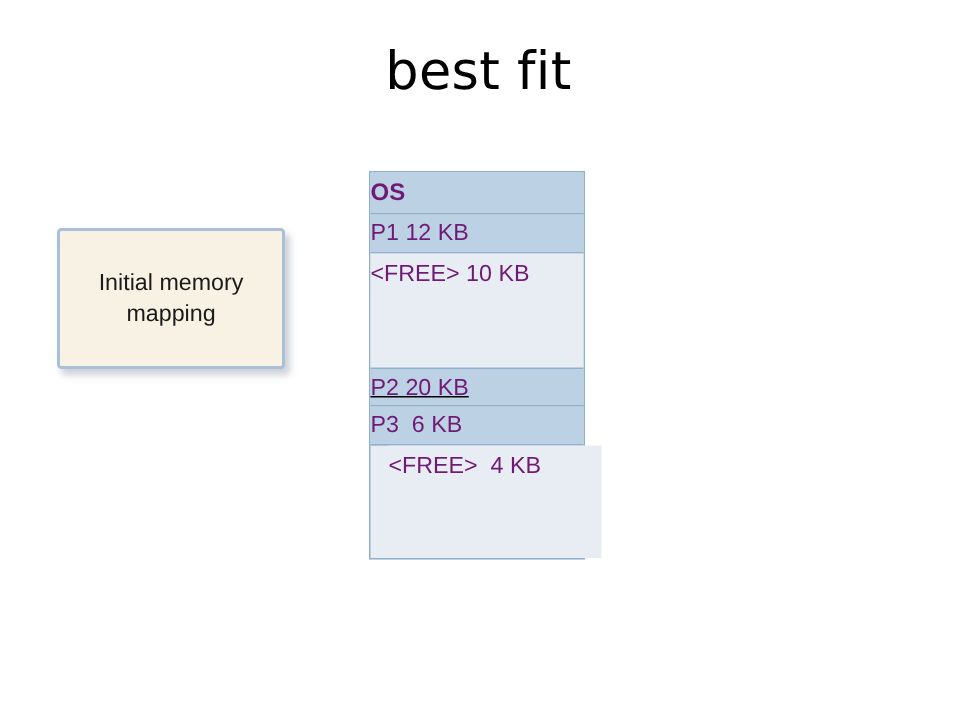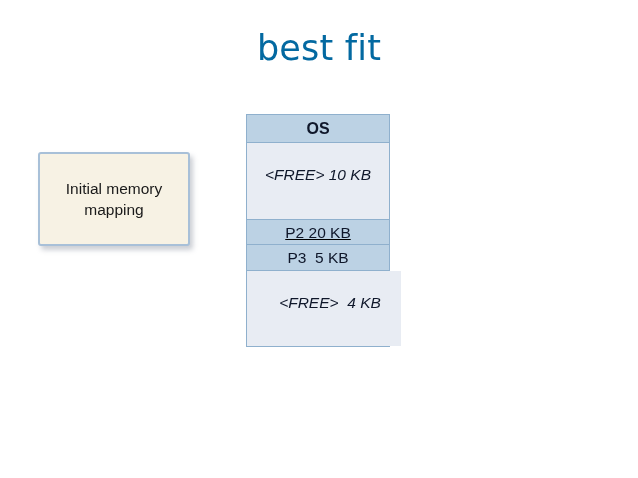--- a/index.html
+++ b/index.html
@@ -25,21 +25,21 @@
   #slide-title {
     position: absolute;
     left: 0;
     top: 26px;
     width: 638px;
     text-align: center;
     font-family: "DejaVu Sans", sans-serif;
     font-size: 35px;
     font-weight: 400;
     letter-spacing: 0.2px;
-    color: #0369a1;
+    color: #000000;
     line-height: 44px;
     white-space: pre;
   }
 
   
   #callout {
     position: absolute;
     left: 38px;
     top: 152px;
     width: 152px;
@@ -78,23 +78,23 @@
     border-bottom: 1px solid #8fb0cd;
     position: relative;
   }
   .mem-row:last-child {
     border-bottom: none;
     margin-left: 12px;
   }
   .mem-row .mem-label {
     display: block;
     width: 100%;
-    text-align: center;
+    text-align: left;
     white-space: pre;
-    color: #0f172a;
+    color: #701a75;
   }
 
   
   .mem-row.used {
     background: #bcd2e4;
   }
   .mem-row.used .mem-label {
     font-size: 15.5px;
     line-height: 25px;
   }
@@ -104,47 +104,49 @@
     line-height: 28px;
   }
 
   
   .mem-row.free {
     background: #e8ecf3;
   }
   .mem-row.free .mem-label {
     font-size: 15.5px;
     line-height: 22px;
-    padding-top: 21px;
-    font-style: italic;
+    padding-top: 3px;
   }
 </style>
 </head>
 <body>
 
 <div id="canvas">
 
   <div id="slide-title">best fit</div>
 
   <div id="callout">
     <span id="callout-label">Initial memory
 mapping</span>
   </div>
 
   <div id="memory-table" style="border-color: rgb(143, 176, 205);">
       <div class="mem-row used os" style="height: 28px; border-bottom-color: rgb(143, 176, 205); background: rgb(188, 210, 228);">
         <span class="mem-label">OS</span>
       </div>
+      <div class="mem-row used" style="height: 26px; border-bottom-color: rgb(143, 176, 205); background: rgb(188, 210, 228);">
+        <span class="mem-label">P1 12 KB</span>
+      </div>
       <div class="mem-row free" style="height: 77px; border-bottom-color: rgb(143, 176, 205); background: rgb(232, 236, 243);">
         <span class="mem-label">&lt;FREE&gt; 10 KB</span>
       </div>
       <div class="mem-row used" style="height: 25px; border-bottom-color: rgb(143, 176, 205); background: rgb(188, 210, 228); text-decoration: underline;">
         <span class="mem-label">P2 20 KB</span>
       </div>
       <div class="mem-row used" style="height: 26px; border-bottom-color: rgb(143, 176, 205); background: rgb(188, 210, 228);">
-        <span class="mem-label">P3  5 KB</span>
+        <span class="mem-label">P3  6 KB</span>
       </div>
       <div class="mem-row free" style="height: 75px; border-bottom-color: rgb(143, 176, 205); background: rgb(232, 236, 243);">
         <span class="mem-label">&lt;FREE&gt;  4 KB</span>
       </div>
     </div>
 
 </div>
 
 </body></html>

